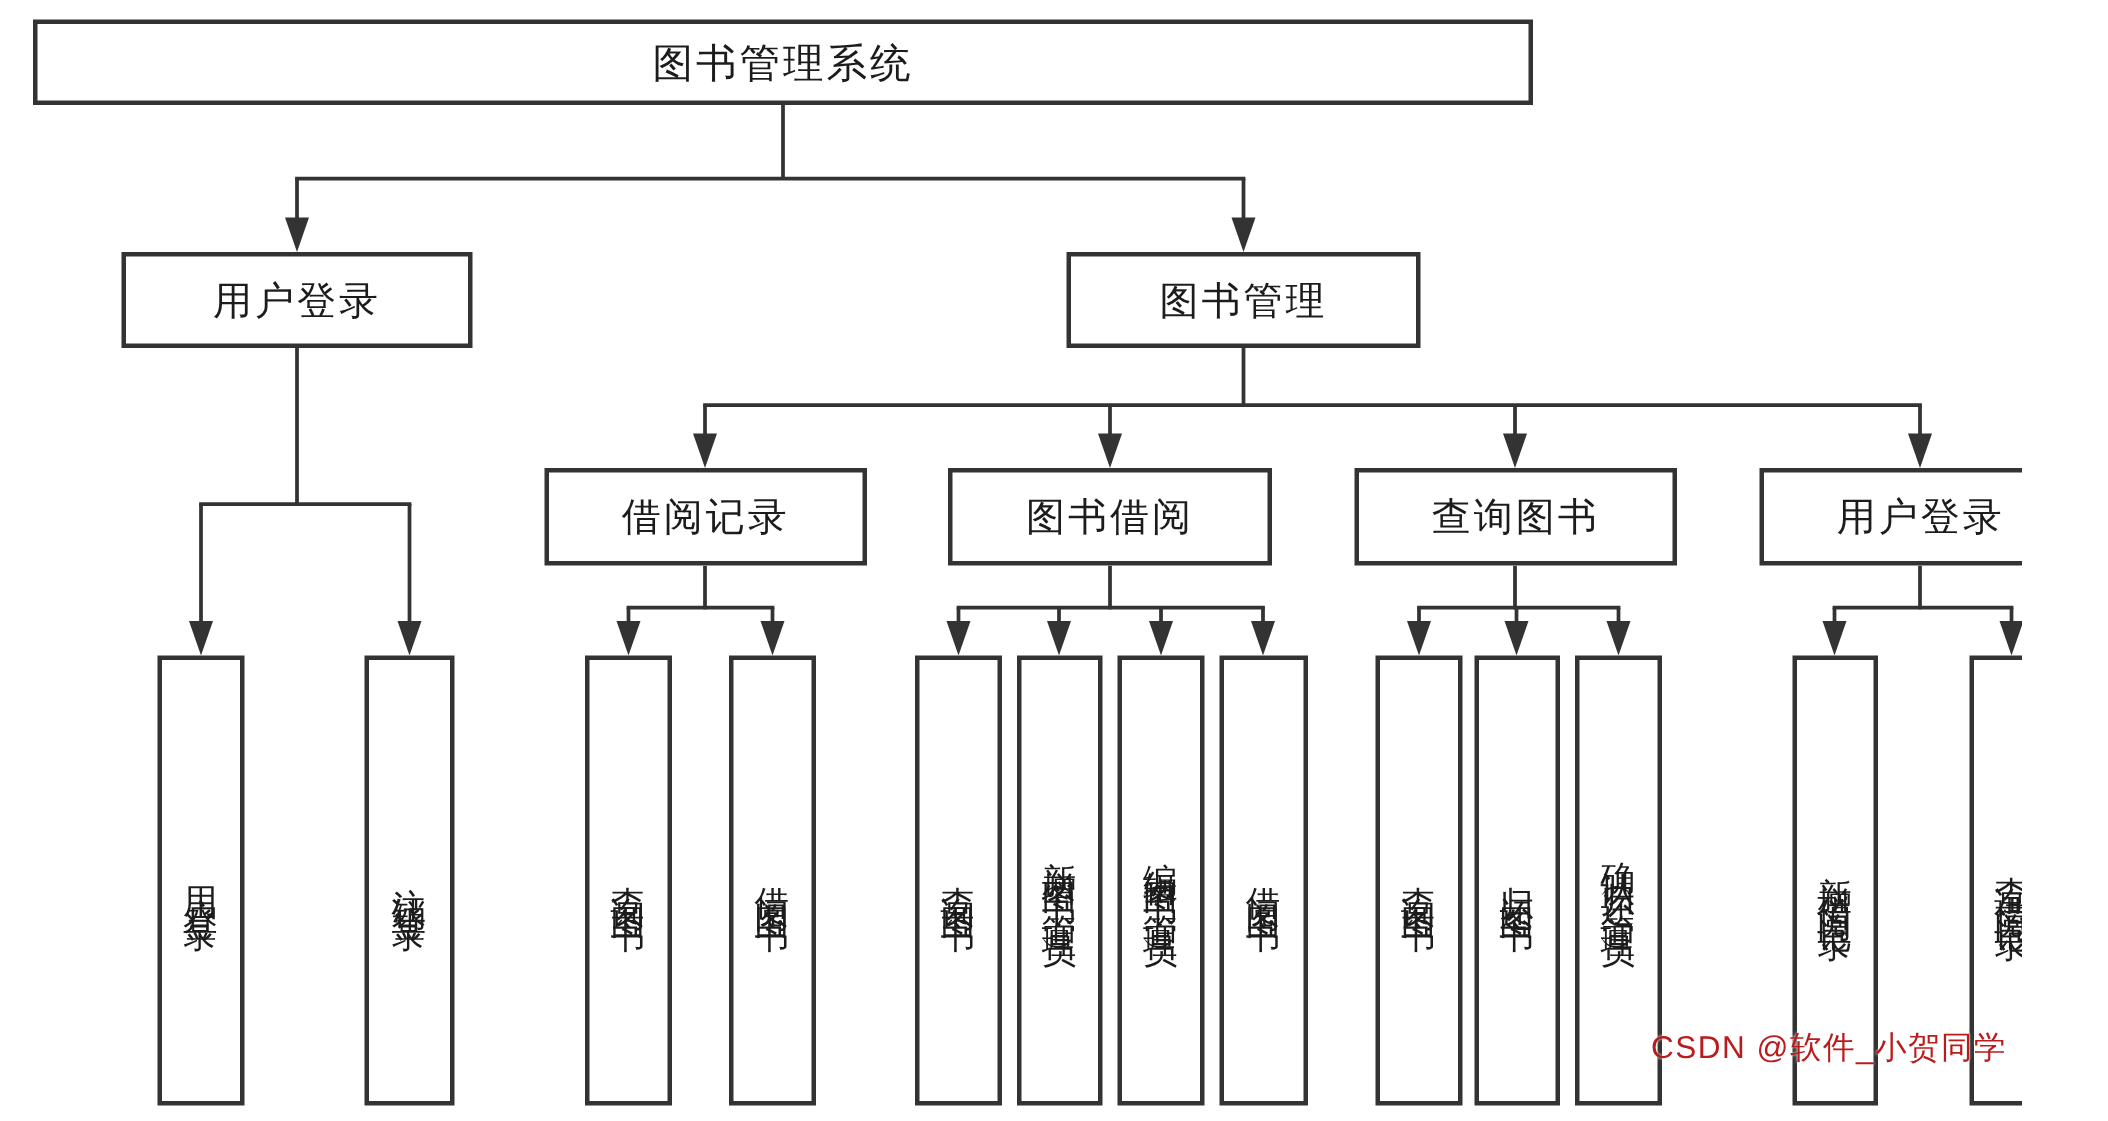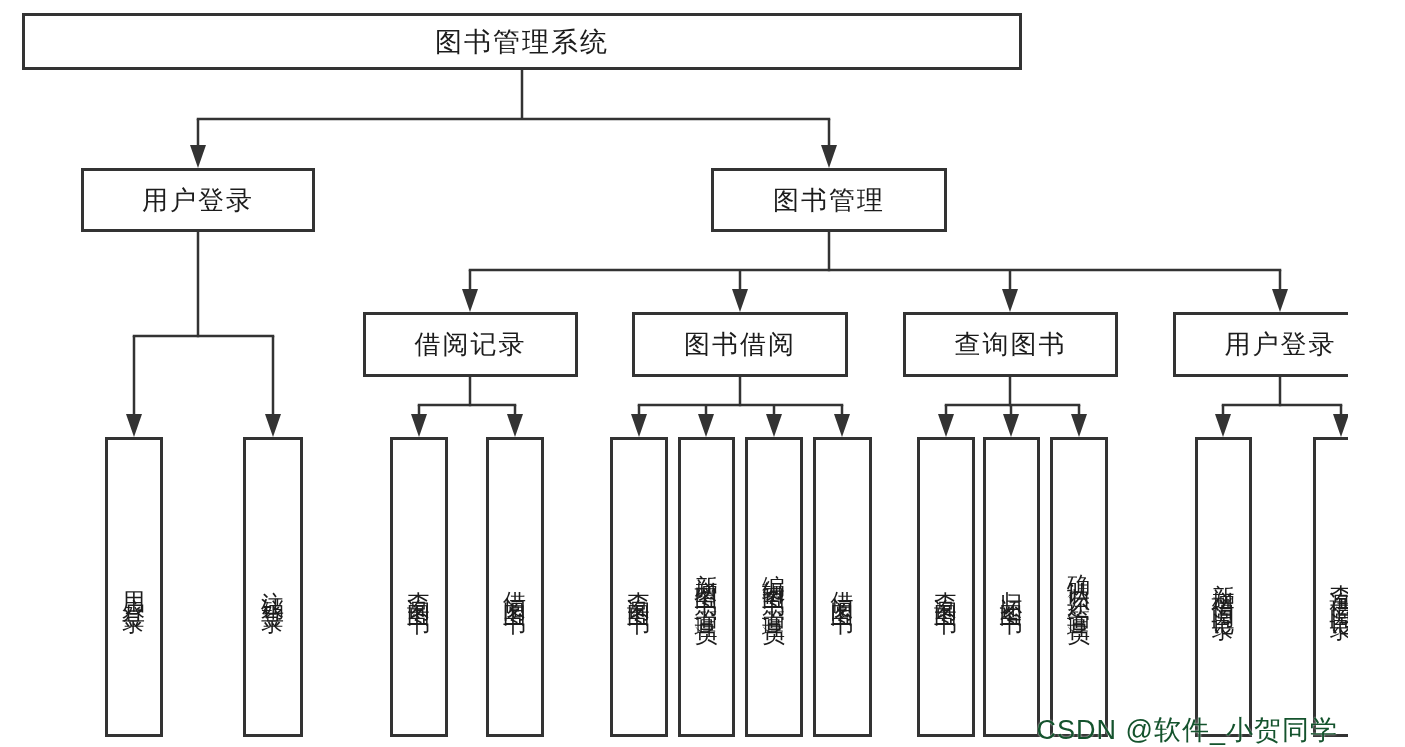--- a/index.html
+++ b/index.html
@@ -25,23 +25,23 @@
   .v-node .v-label{
     writing-mode:vertical-rl;
     text-orientation:mixed;
     font-size:23px;
     letter-spacing:7px;
     line-height:1.05;
     white-space:nowrap;
   }
   .watermark{
     position:absolute;
-    right:10px;top:712px;
-    font-size:27px;
-    color:#14532d;
+    right:10px;top:684px;
+    font-size:21px;
+    color:#b91c1c;
     letter-spacing:1px;
     z-index:3;
     text-shadow:0 0 2px #ffffff;
     white-space:nowrap;
   }
 </style>
 </head>
 <body>
 
 <div class="canvas">

